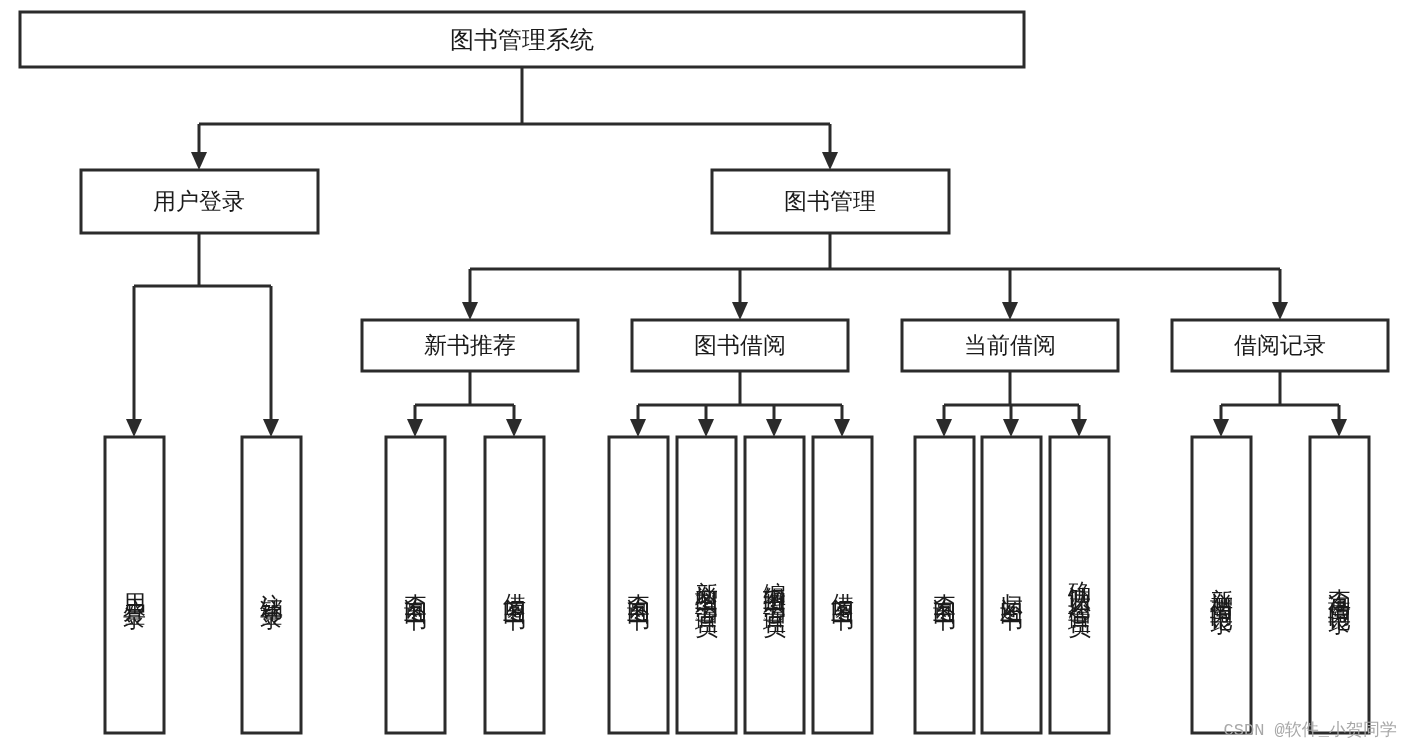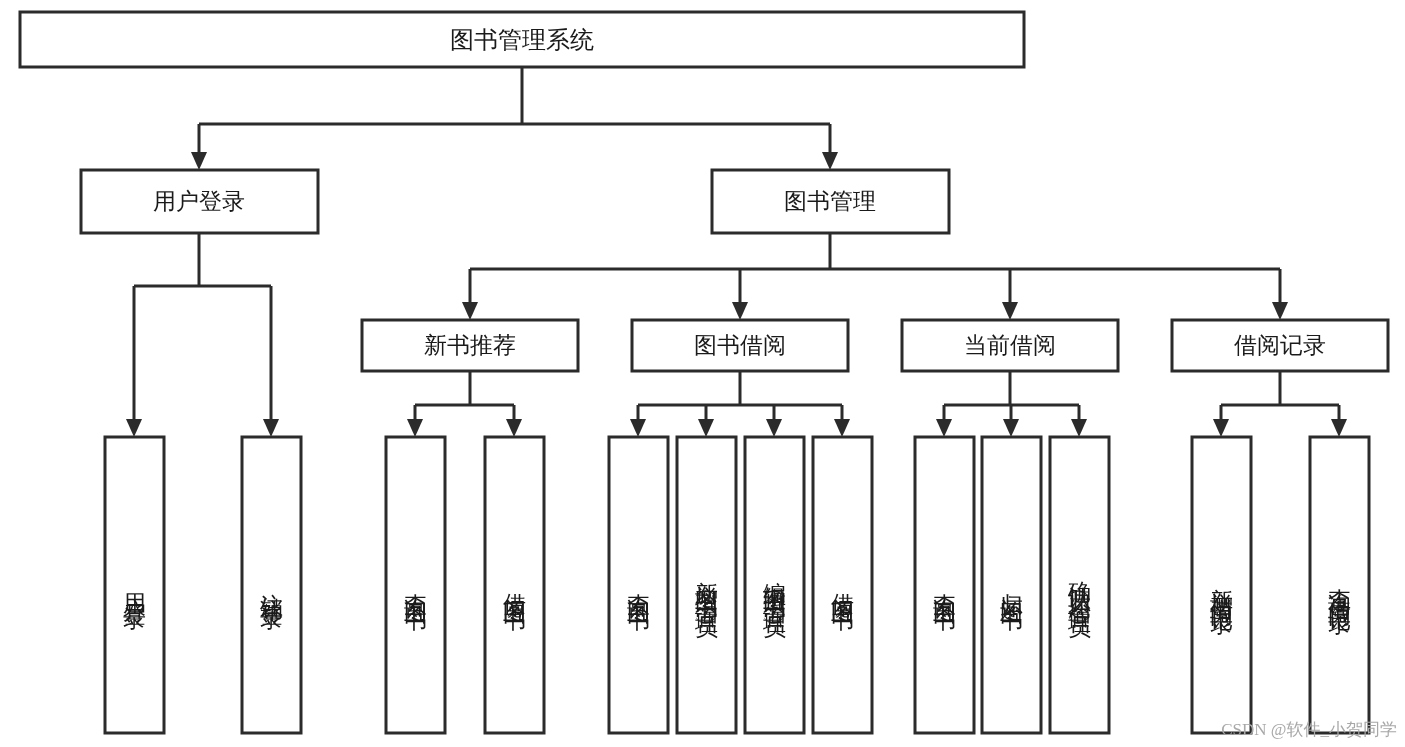--- a/index.html
+++ b/index.html
@@ -12,21 +12,21 @@
   .arrow-head{fill:#2b2b2b;stroke:none;}
   .node-label{font-family:"DejaVu Sans","Liberation Sans",sans-serif;
               fill:#1a1a1a;font-size:23px;text-anchor:middle;dominant-baseline:middle;}
   .node-label-root{font-size:24px;}
   .vlabel{position:absolute;display:flex;align-items:center;justify-content:center;
           writing-mode:vertical-rl;text-orientation:upright;
           font-family:"DejaVu Sans","Liberation Sans",sans-serif;
           font-size:23px;color:#1a1a1a;letter-spacing:5px;
           line-height:1;white-space:nowrap;pointer-events:none;}
   .watermark{position:absolute;right:8px;bottom:6px;
-             font-family:Liberation Serif, serif;
+             font-family:Liberation Mono, monospace;
              font-size:17px;color:#a8a8a8;white-space:nowrap;margin-left:35px;}
 </style>
 </head>
 <body>
 
 <div id="stage">
 
   <svg id="chart" viewBox="0 0 1405 747">
     <defs></defs>
 

